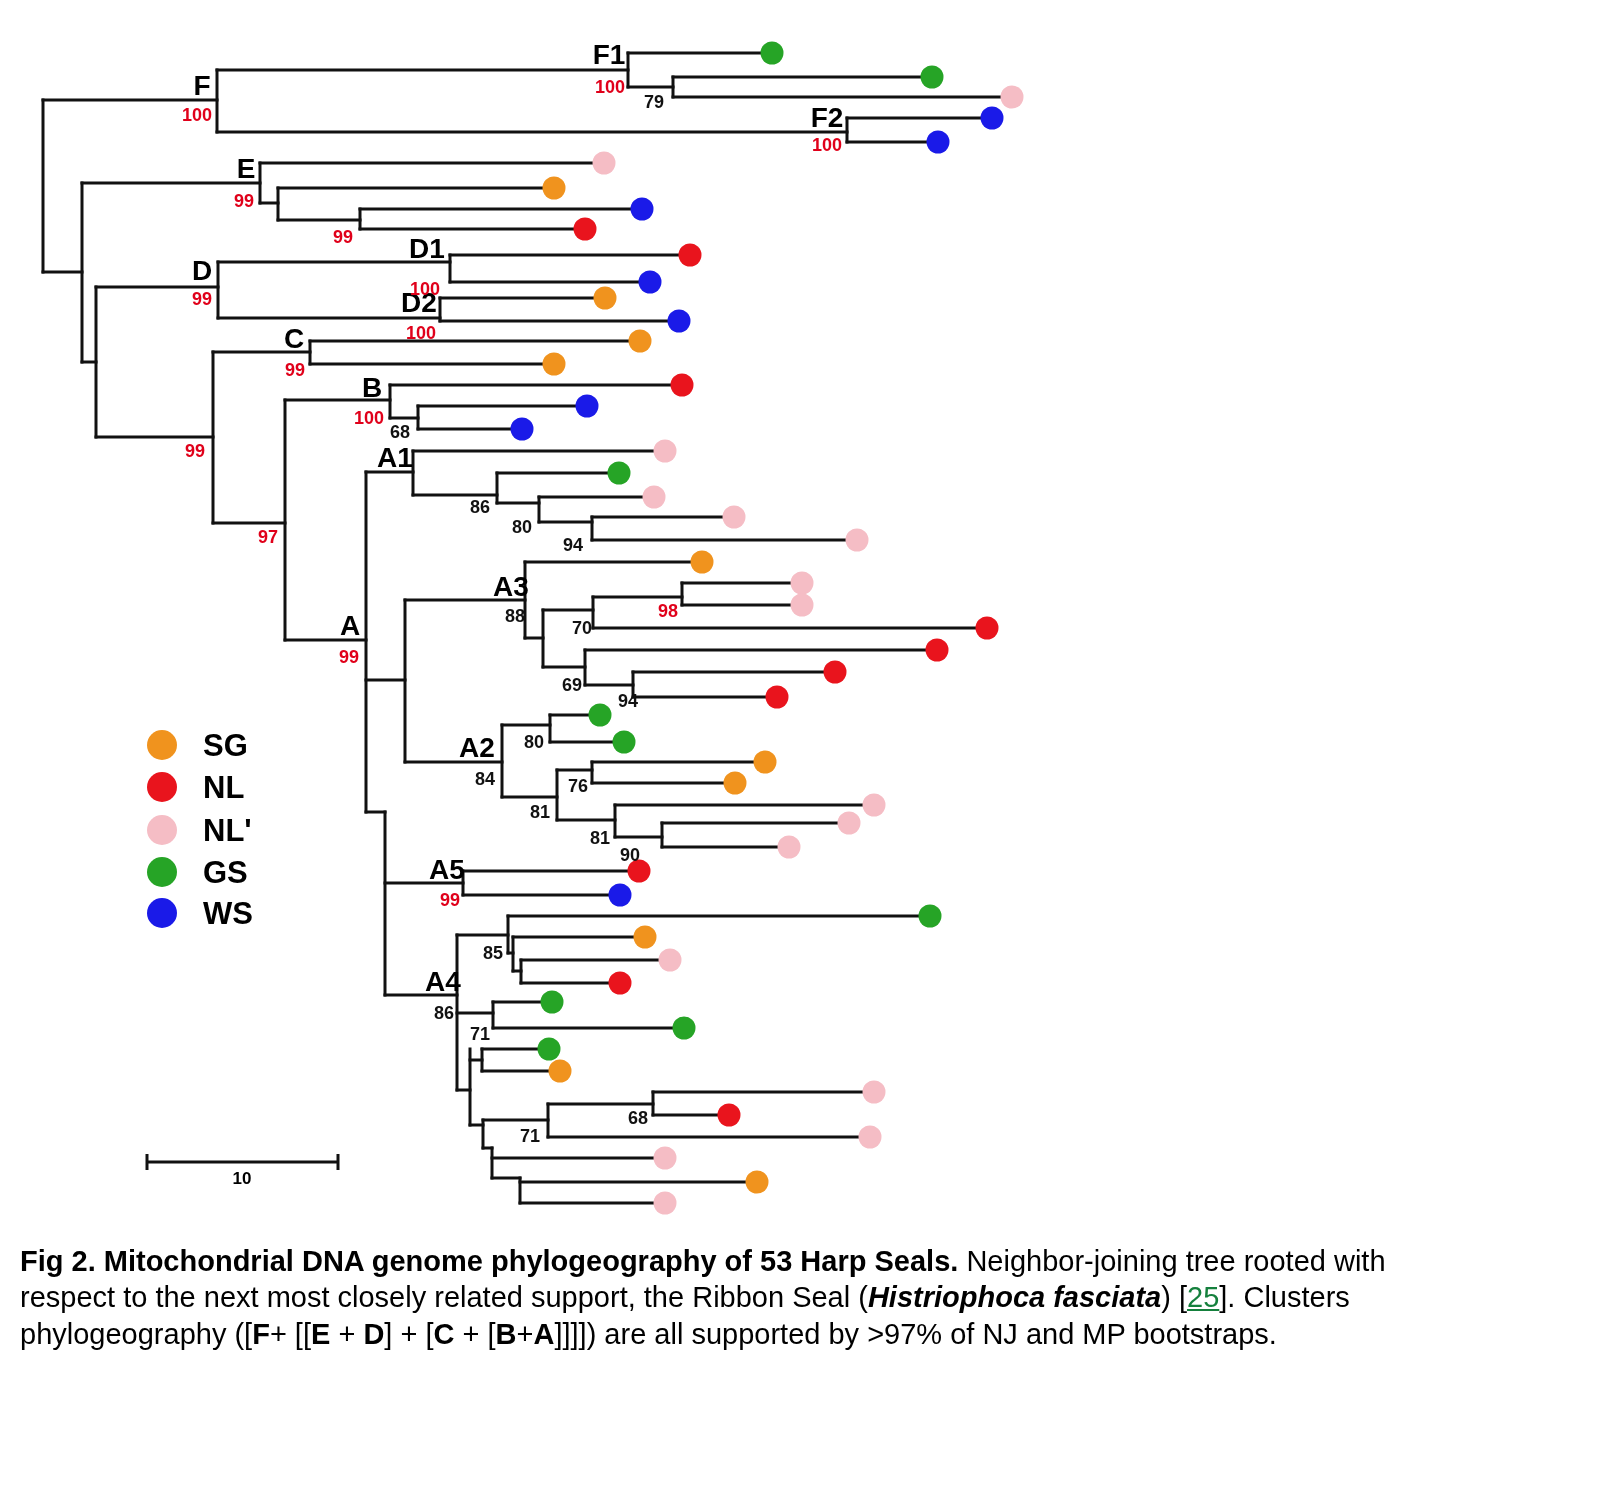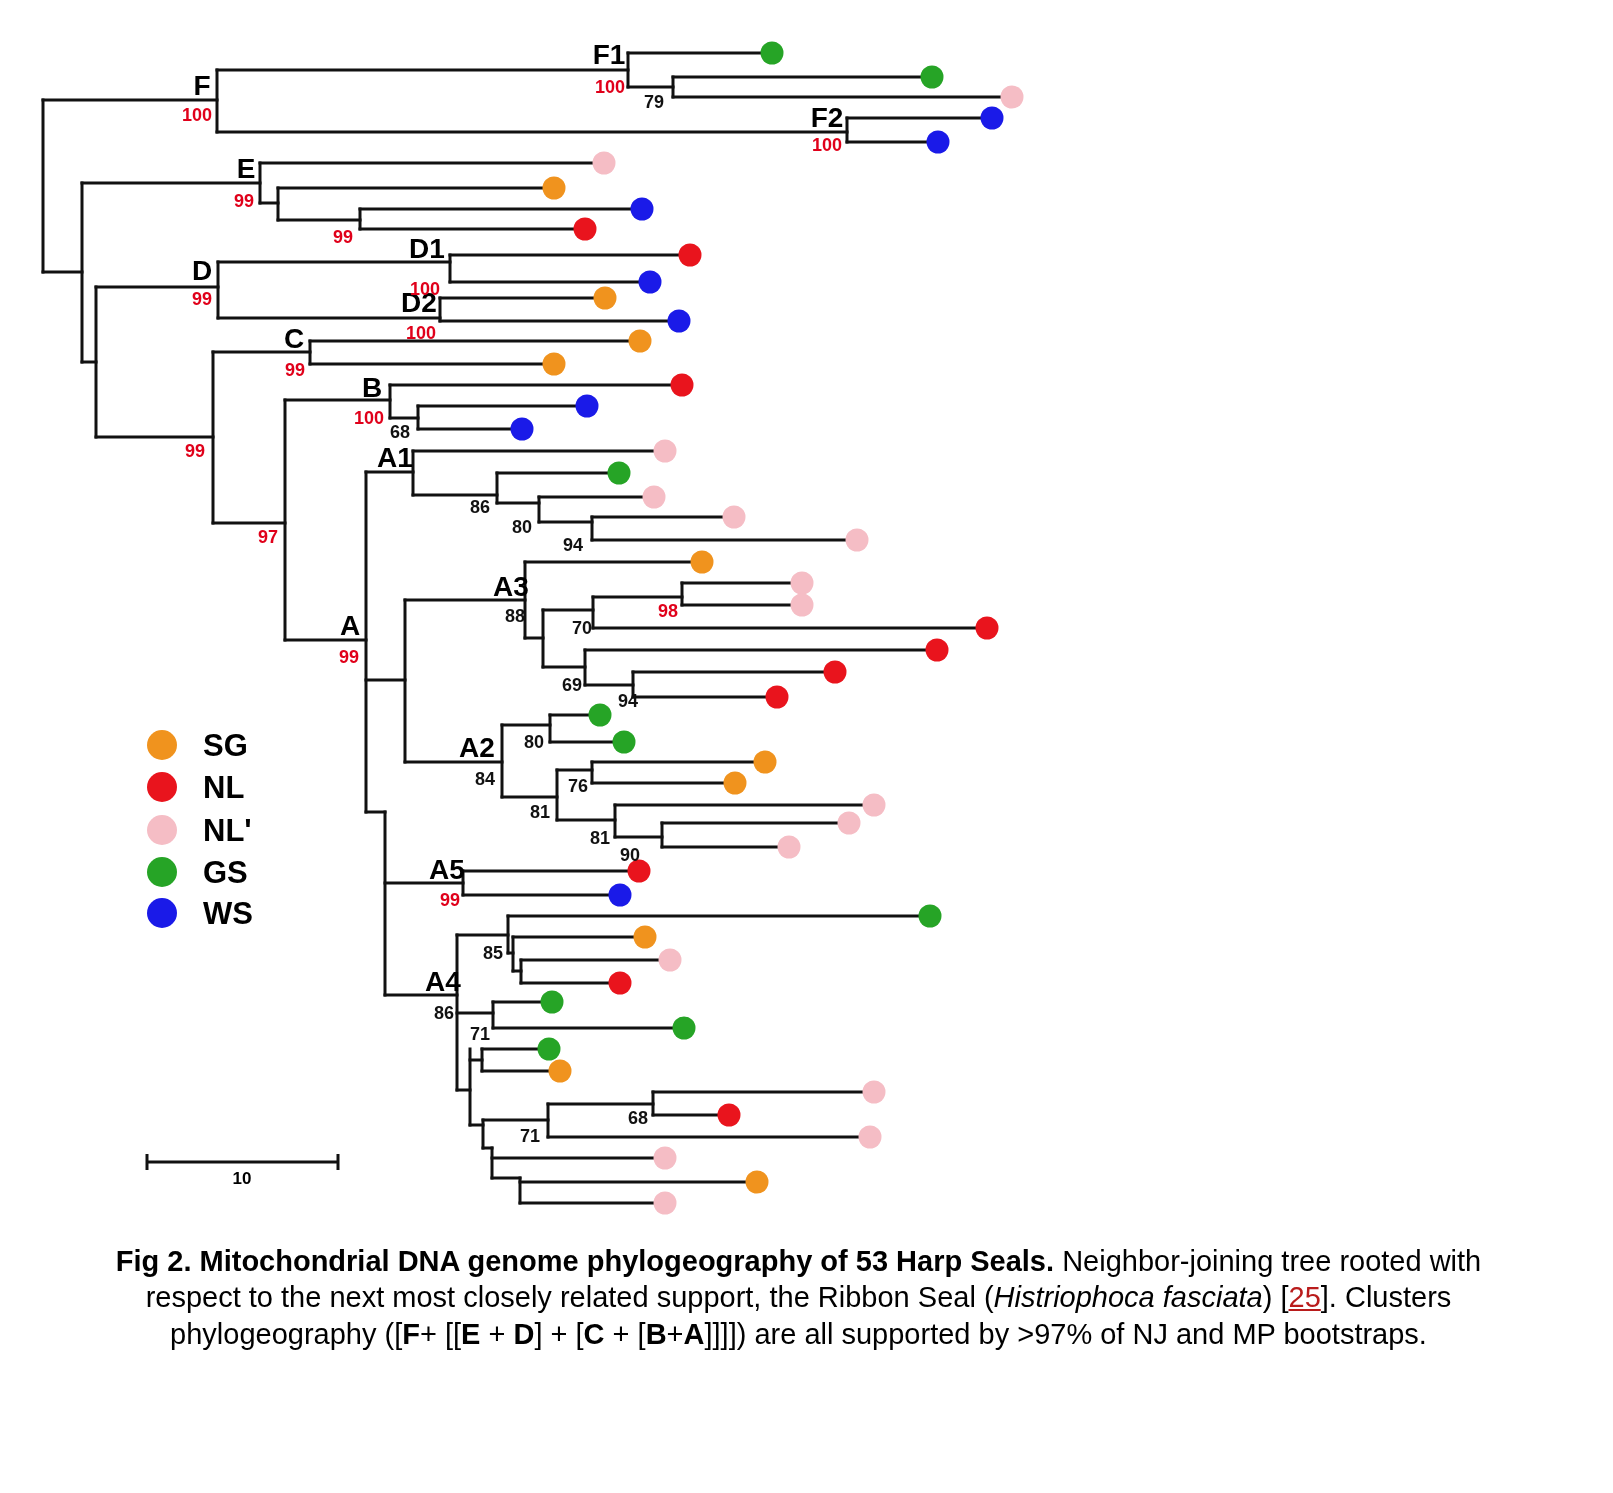--- a/index.html
+++ b/index.html
@@ -1,22 +1,22 @@
 <!DOCTYPE html>
 <html><head>
 <meta charset="utf-8">
 <style>
   html,body{margin:0;padding:0;background:#ffffff;}
   body{font-family:"Liberation Sans", sans-serif;}
   #figure{position:relative;width:1613px;height:1493px;background:#fff;overflow:hidden;}
   #treesvg{position:absolute;left:0;top:0;}
-  #caption{position:absolute;left:26px;top:1243px;width:1545px;color:#000;text-align:center;}
+  #caption{position:absolute;left:20px;top:1243px;width:1545px;color:#000;}
   .cap-line{font-size:29px;line-height:36.4px;white-space:nowrap;letter-spacing:0px;}
   .cap-b{font-weight:bold;}
-  .cap-i{font-style:italic;}
+  .cap-i{font-style:italic;font-weight:bold;}
   .cap-l{text-decoration:underline;}
 </style>
 </head>
 <body>
 
 <div id="figure">
   <svg id="treesvg" width="1613" height="1230" viewBox="0 0 1613 1230">
       <line x1="43" y1="100" x2="43" y2="272" stroke="#111111" stroke-width="3" stroke-linecap="square"></line>
       <line x1="43" y1="100" x2="217" y2="100" stroke="#111111" stroke-width="3" stroke-linecap="square"></line>
       <line x1="217" y1="70" x2="217" y2="132" stroke="#111111" stroke-width="3" stroke-linecap="square"></line>
@@ -282,16 +282,16 @@
       <text x="203" y="883" fill="#000" font-family="&quot;Liberation Sans&quot;, sans-serif" font-size="31px" font-weight="bold">GS</text>
       <circle cx="162" cy="913" r="15" fill="#1A1AE8"></circle>
       <text x="203" y="924" fill="#000" font-family="&quot;Liberation Sans&quot;, sans-serif" font-size="31px" font-weight="bold">WS</text>
       <line x1="147" y1="1162" x2="338" y2="1162" stroke="#111111" stroke-width="3"></line>
       <line x1="147" y1="1154" x2="147" y2="1170" stroke="#111111" stroke-width="3"></line>
       <line x1="338" y1="1154" x2="338" y2="1170" stroke="#111111" stroke-width="3"></line>
       <text x="242" y="1184" text-anchor="middle" fill="#000" font-family="&quot;Liberation Sans&quot;, sans-serif" font-size="17px" font-weight="bold">10</text>
     </svg>
   <div id="caption">
       <div class="cap-line"><span class="cap-b">Fig 2.  Mitochondrial DNA genome phylogeography of 53 Harp Seals. </span><span>Neighbor-joining tree rooted with</span></div>
-      <div class="cap-line"><span>respect to the next most closely related support, the Ribbon Seal (</span><span class="cap-i">Histriophoca fasciata</span><span>) [</span><span class="cap-l" style="color: #b91c1c;">25</span><span>]. Clusters</span></div>
+      <div class="cap-line"><span>respect to the next most closely related support, the Ribbon Seal (</span><span class="cap-i">Histriophoca fasciata</span><span>) [</span><span class="cap-l" style="color: #15803d;">25</span><span>]. Clusters</span></div>
       <div class="cap-line"><span>phylogeography ([</span><span class="cap-b">F</span><span>+ [[</span><span class="cap-b">E</span><span> + </span><span class="cap-b">D</span><span>] + [</span><span class="cap-b">C</span><span> + [</span><span class="cap-b">B</span><span>+</span><span class="cap-b">A</span><span>]]]]) are all supported by &gt;97% of NJ and MP bootstraps.</span></div>
     </div>
 </div>
 
 </body></html>

